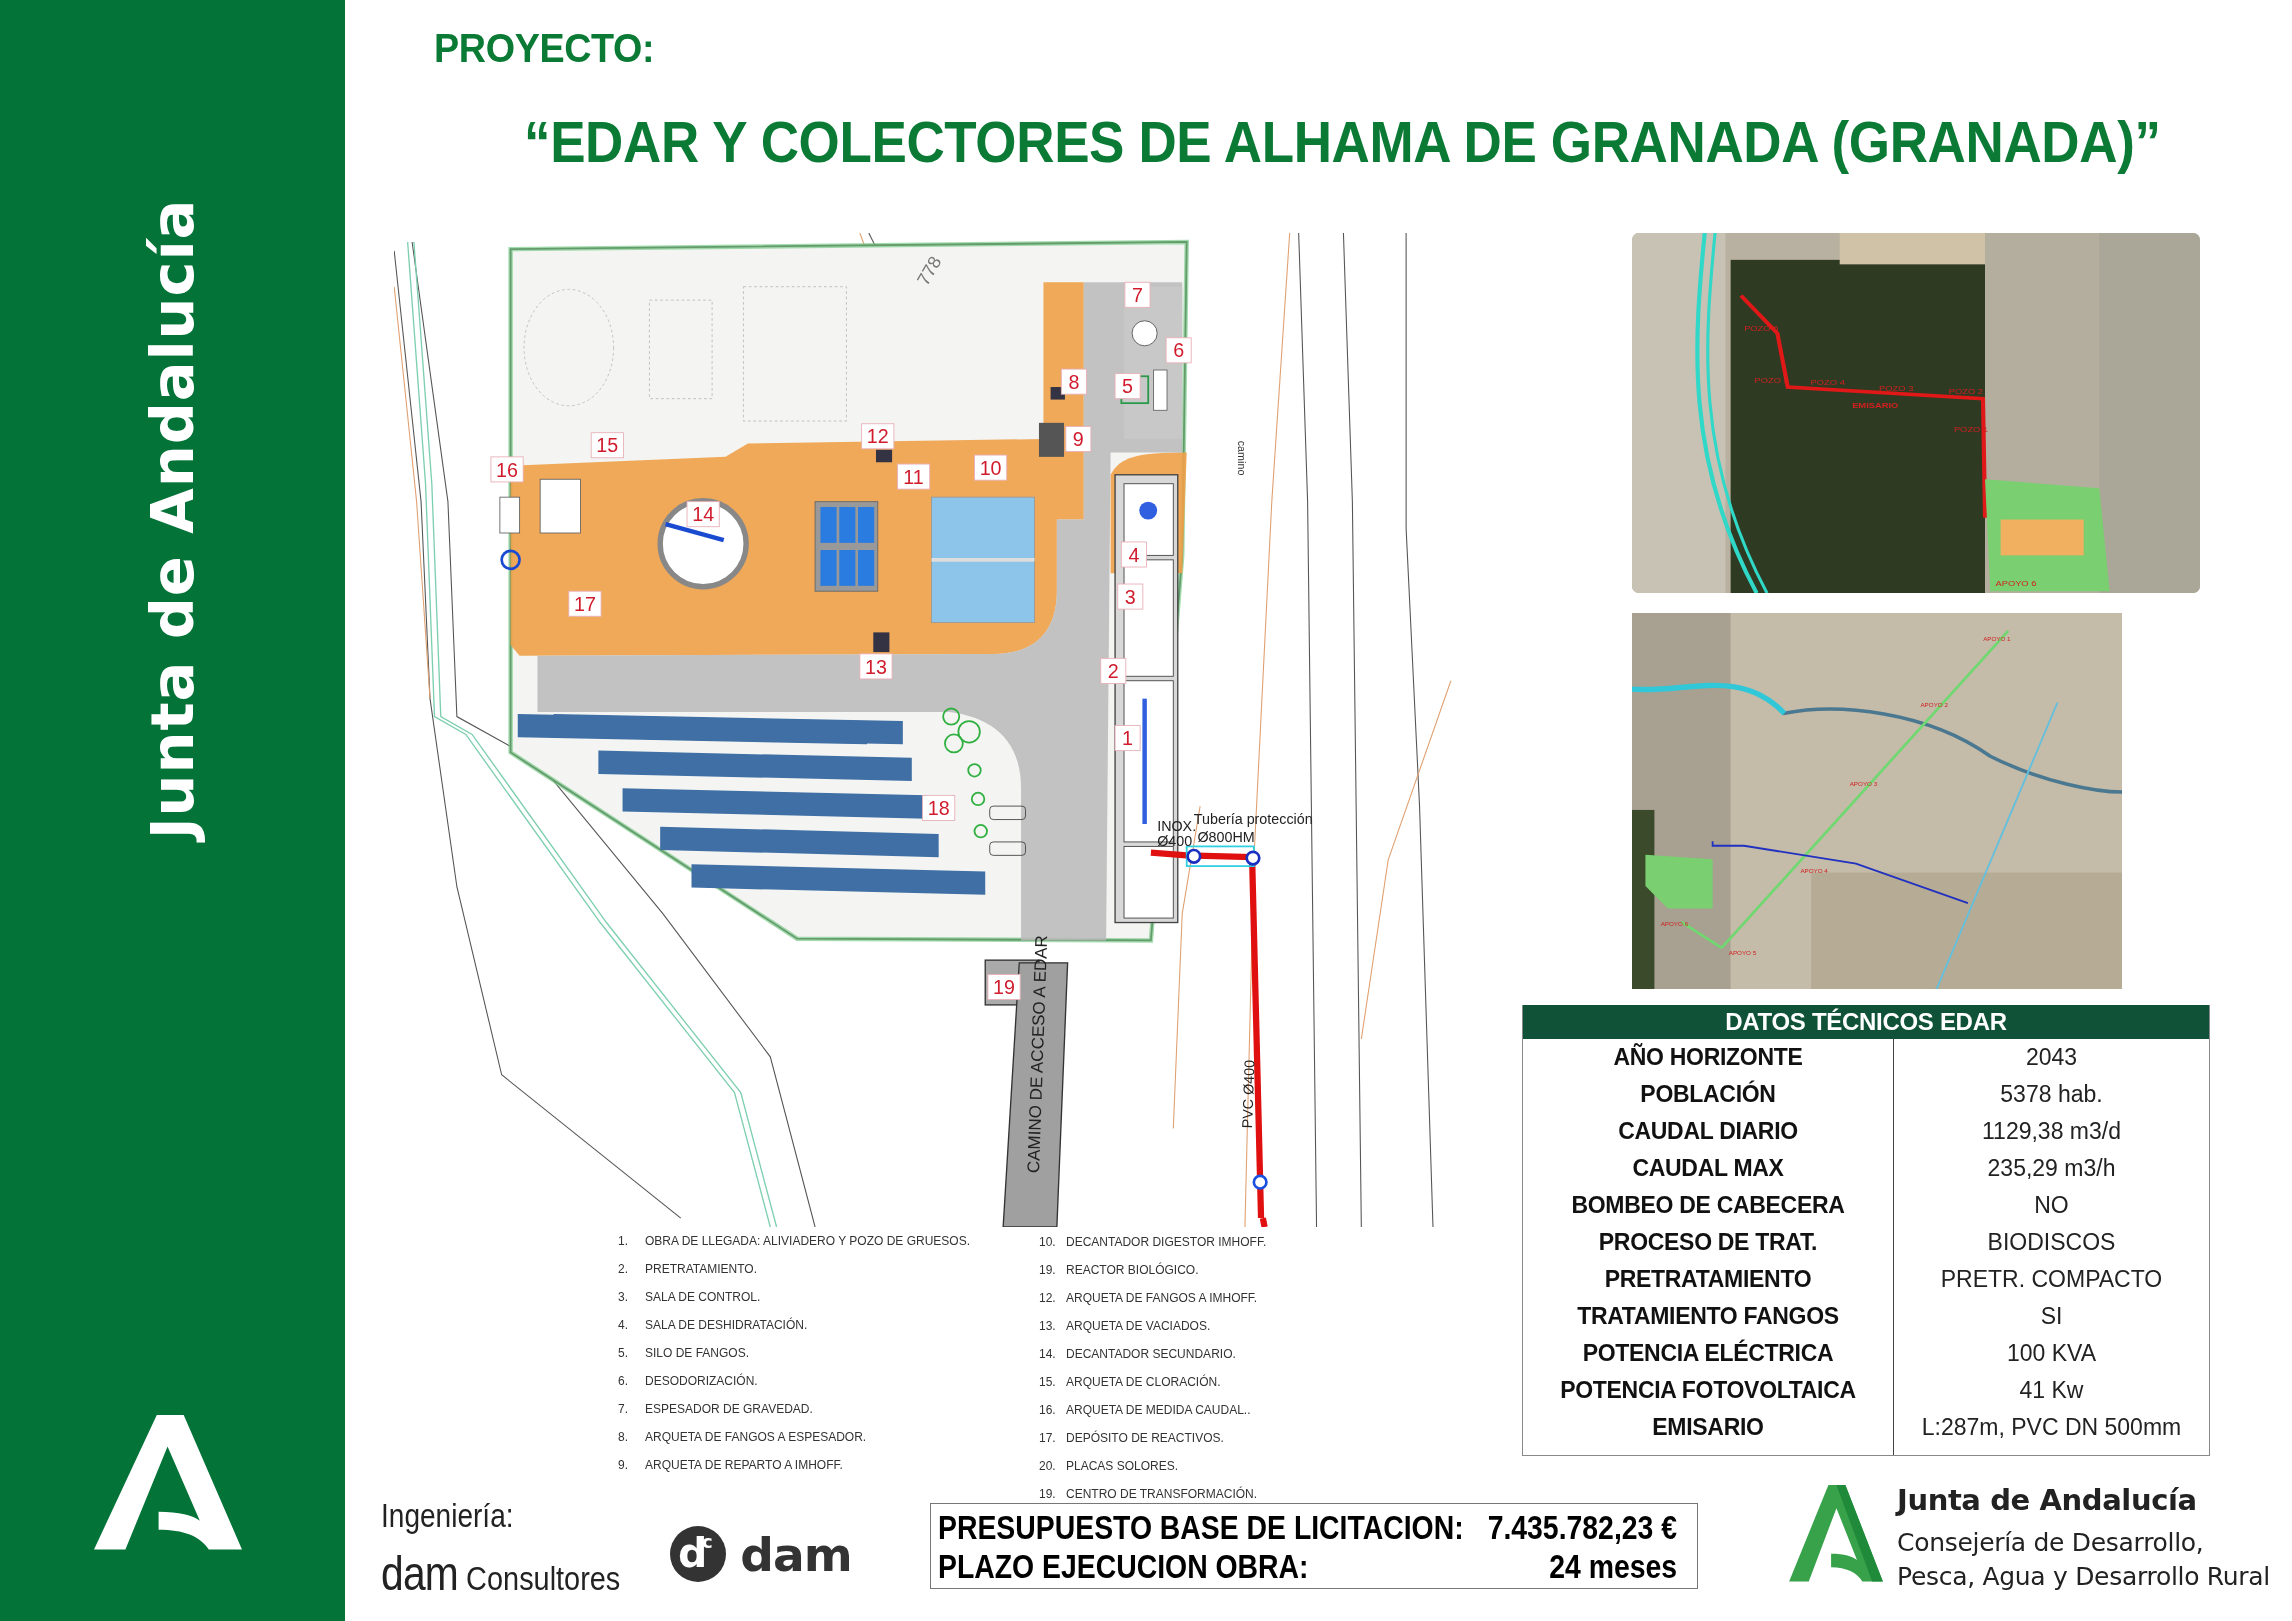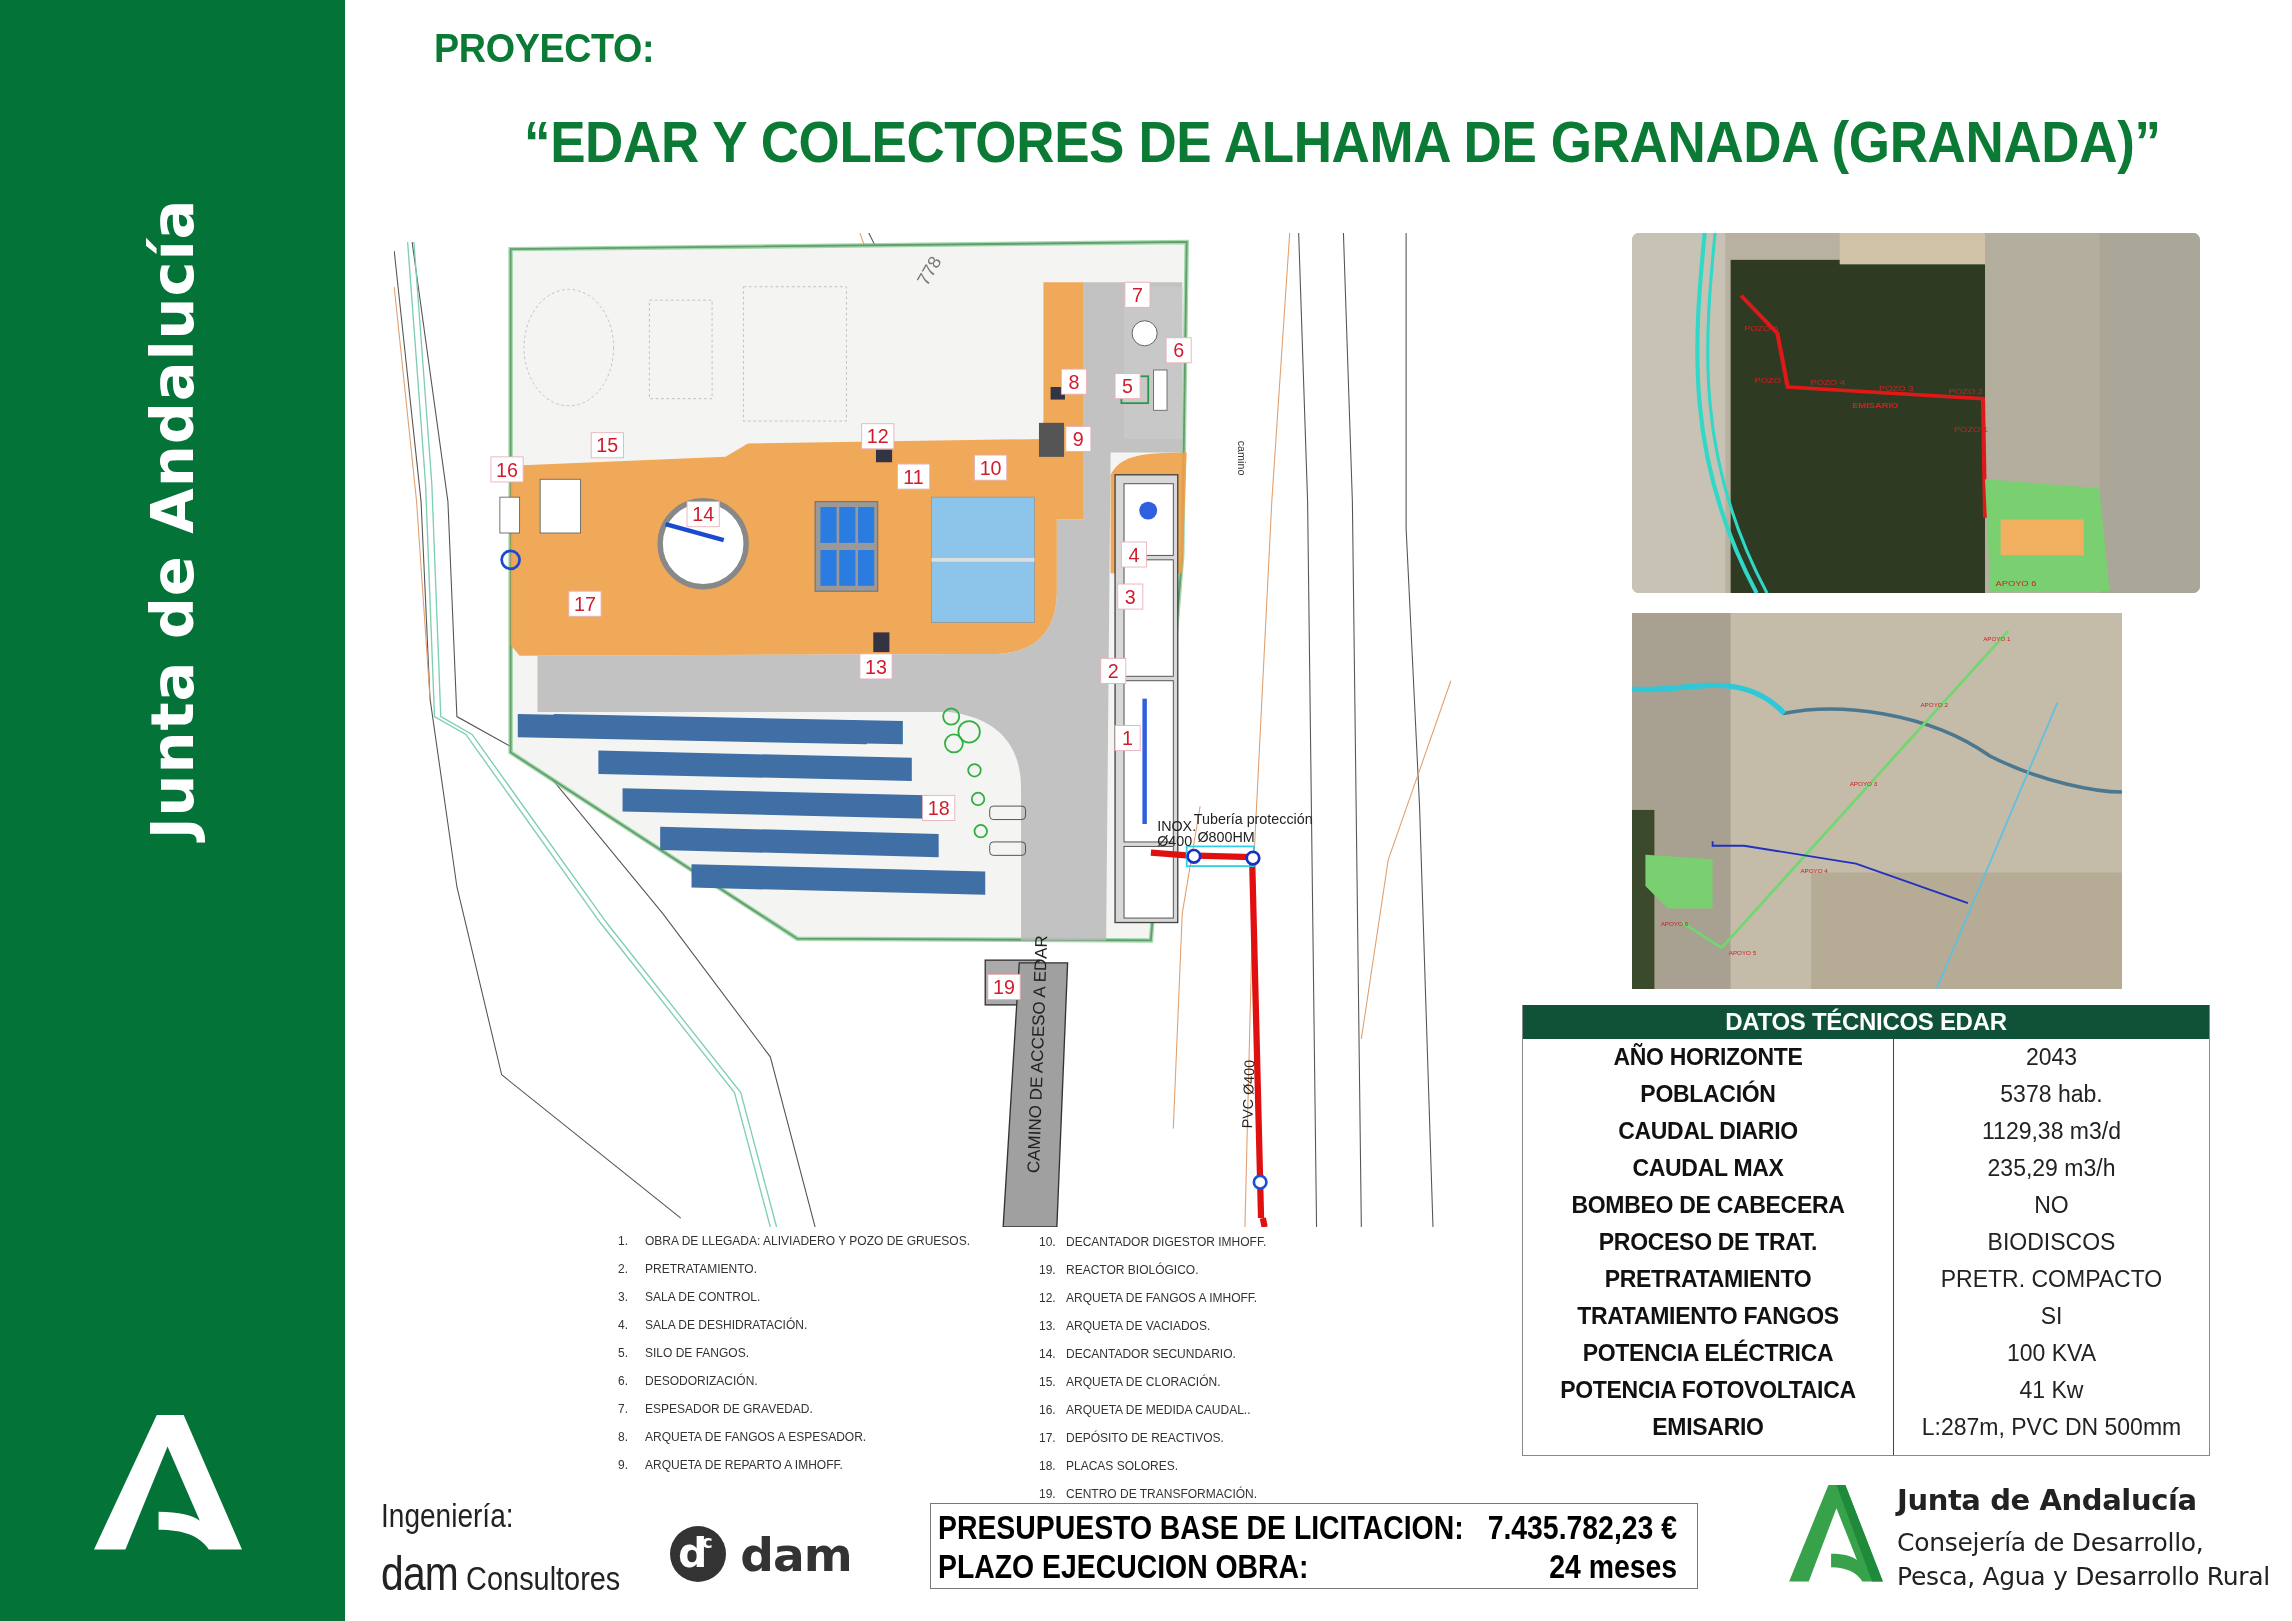--- a/index.html
+++ b/index.html
@@ -338,21 +338,21 @@
     </div>
   <div class="legend-item">
       <span class="legend-num">16.</span>
       <span>ARQUETA DE MEDIDA CAUDAL..</span>
     </div>
   <div class="legend-item">
       <span class="legend-num">17.</span>
       <span>DEPÓSITO DE REACTIVOS.</span>
     </div>
   <div class="legend-item">
-      <span class="legend-num">18.</span>
+      <span class="legend-num">20.</span>
       <span>PLACAS SOLORES.</span>
     </div>
   <div class="legend-item">
       <span class="legend-num">19.</span>
       <span>CENTRO DE TRANSFORMACIÓN.</span>
     </div>
 </div>
 
 <div class="sat sat1">
   <svg viewBox="0 0 547 402" preserveAspectRatio="none">

